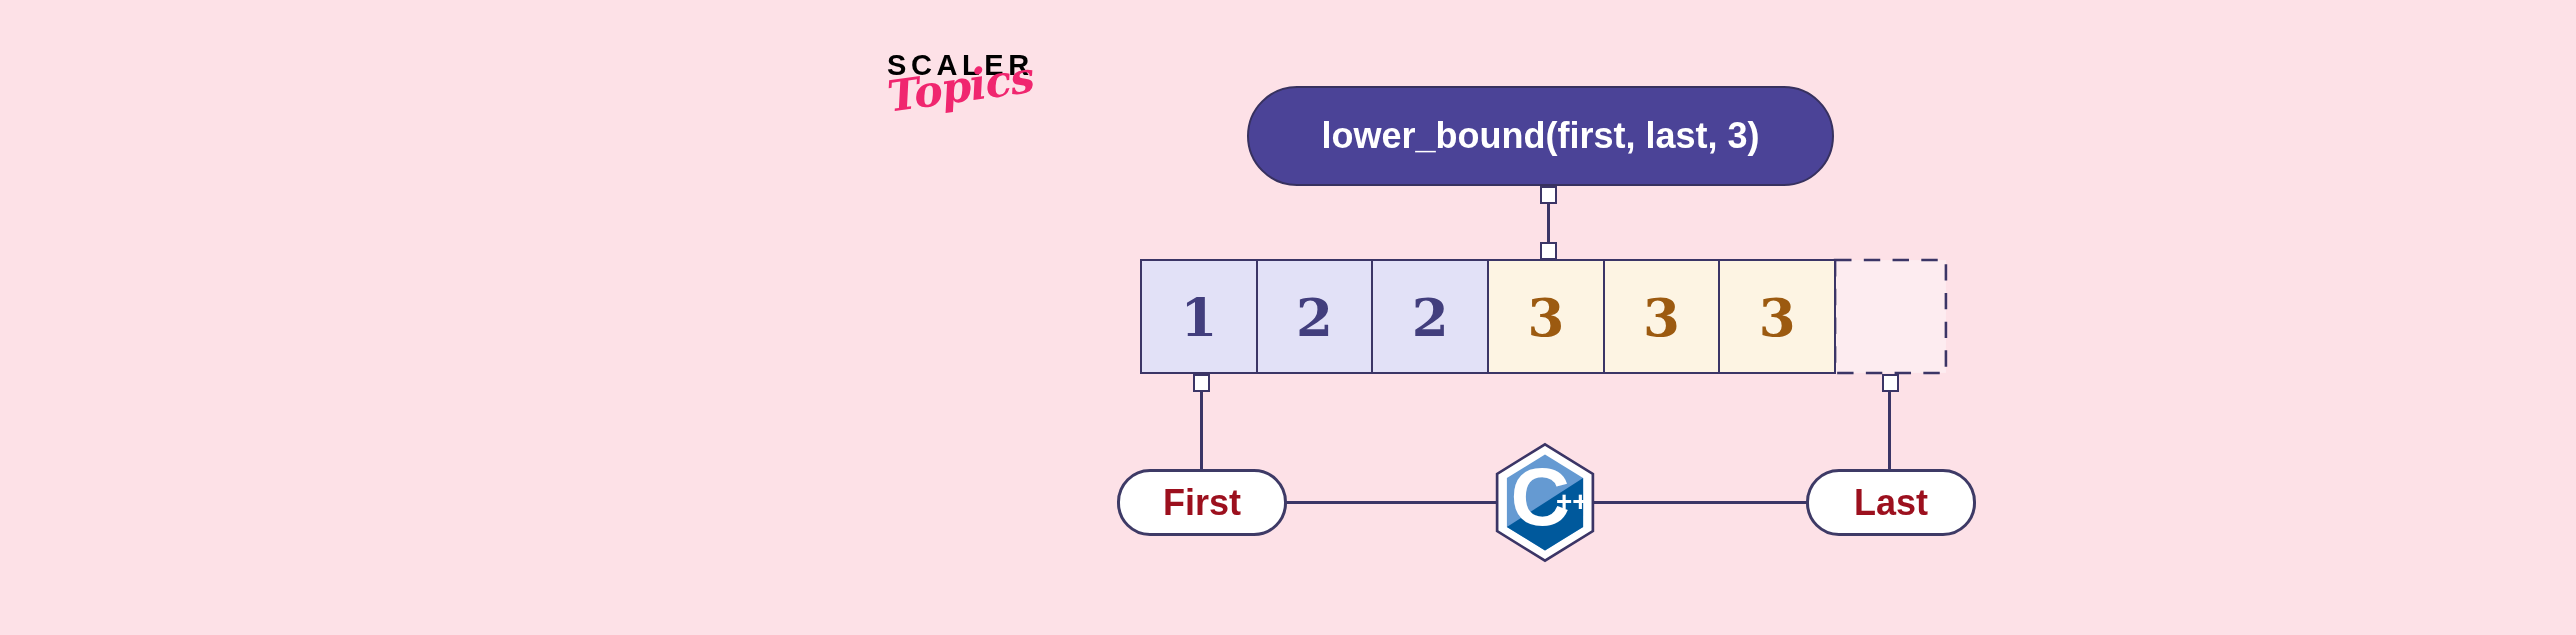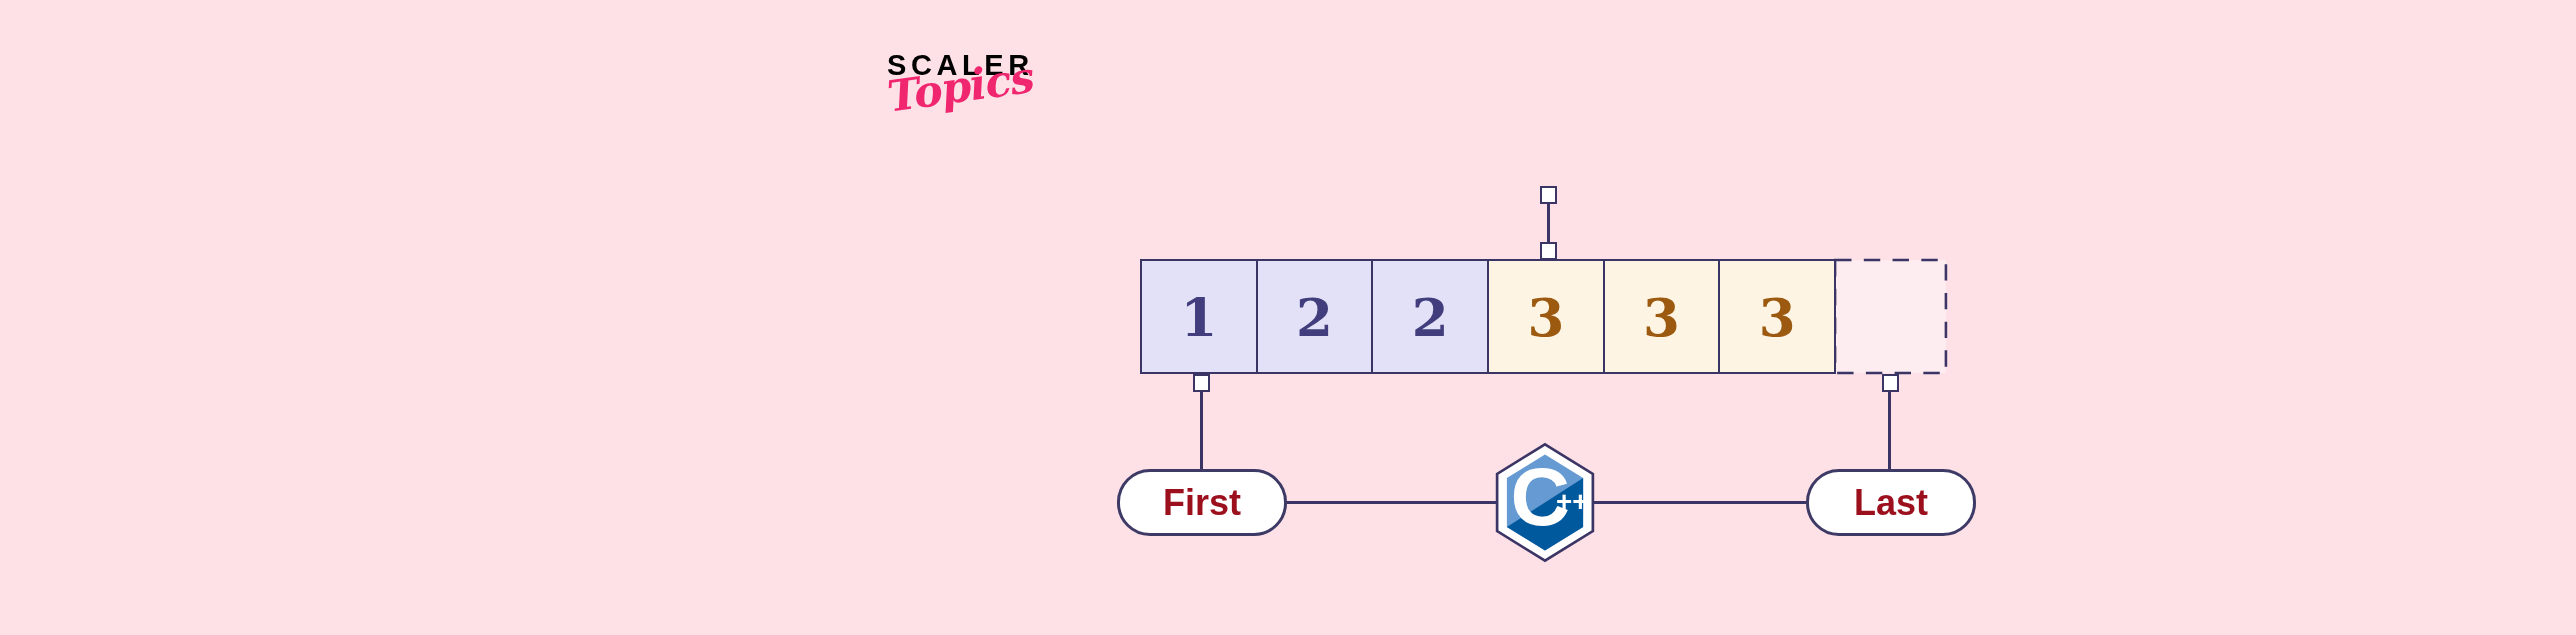--- a/index.html
+++ b/index.html
@@ -70,20 +70,23 @@
 </head>
 <body>
 
 <div class="canvas">
 
   <div class="logo">
     <div class="logo-scaler">SCALER</div>
     <div class="logo-topics">Topics</div>
   </div>
 
+  <div class="func-pill">
+    <span>lower_bound(first, last, 3)</span>
+  </div>
 
   <div class="port" style="left:1540px;top:186px;"></div>
   <div class="vline" style="left:1547px;top:202px;height:40px;"></div>
   <div class="port" style="left:1540px;top:242px;"></div>
 
   <div class="array">
     <div class="cell before">
         <span>1</span>
       </div>
     <div class="cell before">

